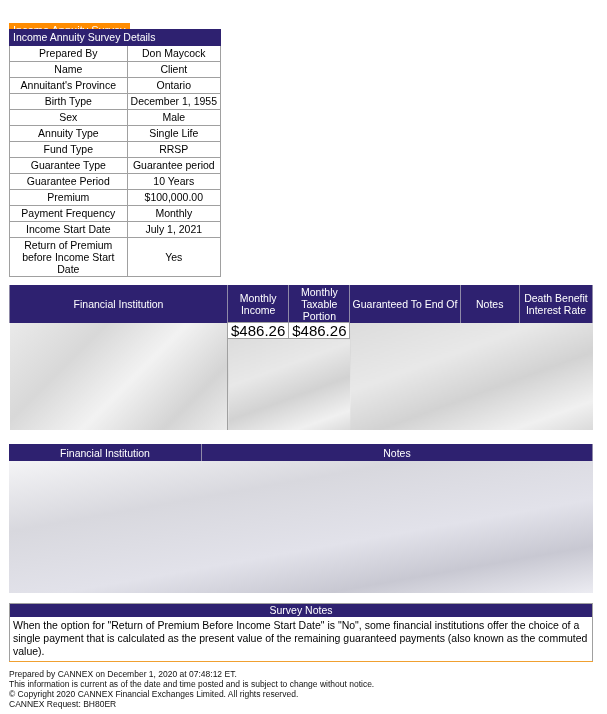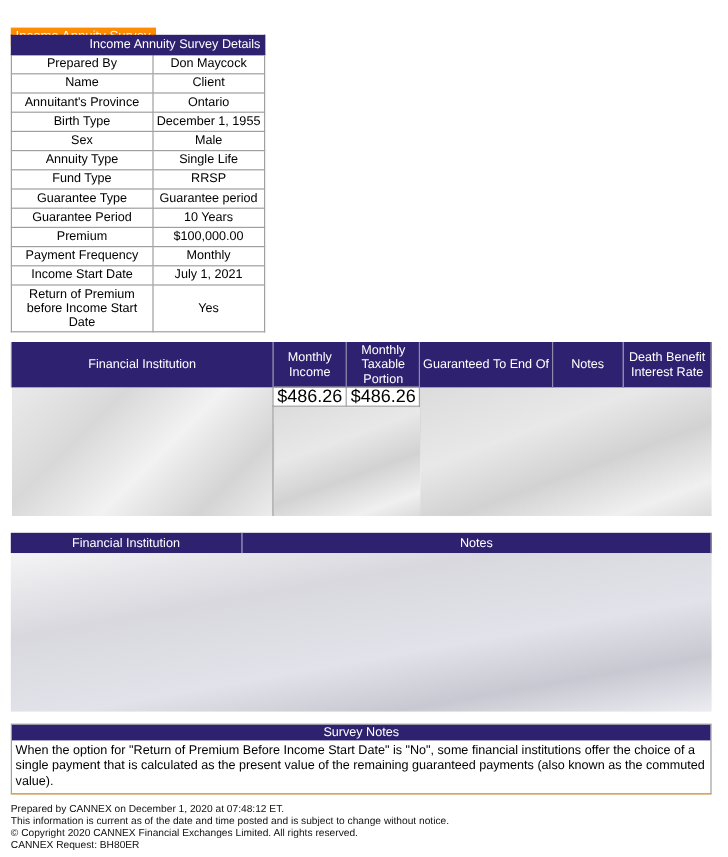--- a/index.html
+++ b/index.html
@@ -1,21 +1,21 @@
 <!DOCTYPE html>
 <html><head>
 <meta charset="utf-8">
 <style>
   html, body { margin:0; padding:0; background:#ffffff; }
   body { width:607px; height:714px; position:relative; font-family:"Liberation Sans", sans-serif; font-size:11px; color:#000; overflow:hidden; }
   .title-badge { position:absolute; left:9px; top:23px; height:15px; padding:0 4px; background:#ff8c00; color:#fff; font-size:11px; line-height:15px; }
   table { border-collapse:collapse; }
   .details { position:absolute; left:9px; top:29px; width:212px; }
   .details td, .details th { border:1px solid #a0a0a0; padding:1px 3px; font-size:10.5px; height:13px; line-height:13px; white-space:nowrap;text-align:center; }
-  .details th { background:#2e2170; color:#fff; font-weight:normal; text-align:right; border-color:#2e2170; }
+  .details th { background:#2e2170; color:#fff; font-weight:normal; text-align:left; border-color:#2e2170; }
   .details td.lbl { width:117px; }
   .details td.wrap { white-space:normal; line-height:12px; }
   .hdr { background:#2e2170; color:#fff; font-weight:normal; text-align:center; font-size:10.5px; line-height:12px; }
   .results { position:absolute; left:9px; top:285px; width:584px; }
   .results th { border-left:1px solid #8f8aa8; border-right:1px solid #8f8aa8; height:37px; padding:0 2px; }
   .results td { font-size:15px; }
   .money { text-align:right; padding:1px 3px; border:1px solid #a0a0a0; background:#fff; height:13px; line-height:13px; }
   .blur { background:linear-gradient(135deg,#eaeaea 0%,#d8d8d8 30%,#f2f2f2 55%,#d4d4d4 80%,#ececec 100%); }
   .blur2 { background:linear-gradient(160deg,#dcdcdc 0%,#e8e8e8 35%,#d2d2d2 60%,#f0f0f0 85%,#dadada 100%); }
   .notes-tbl { position:absolute; left:9px; top:444px; width:584px; }

